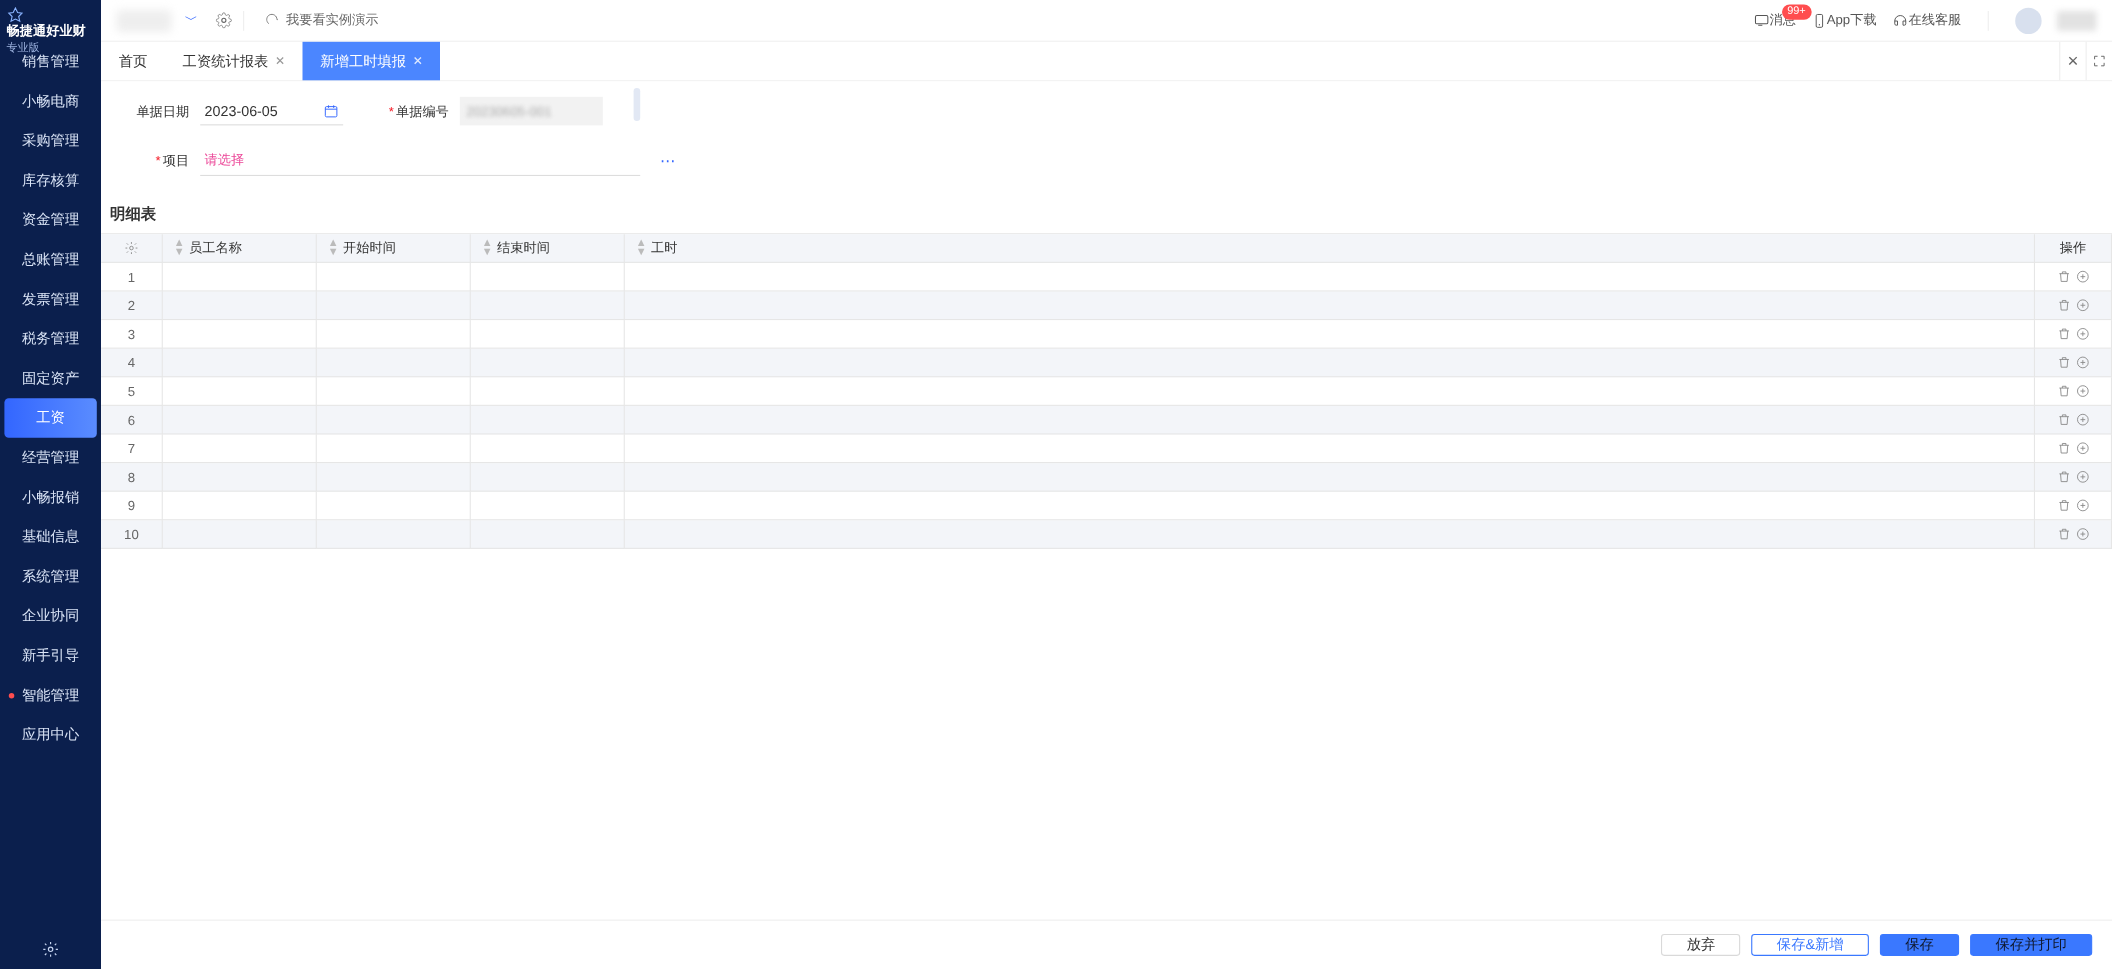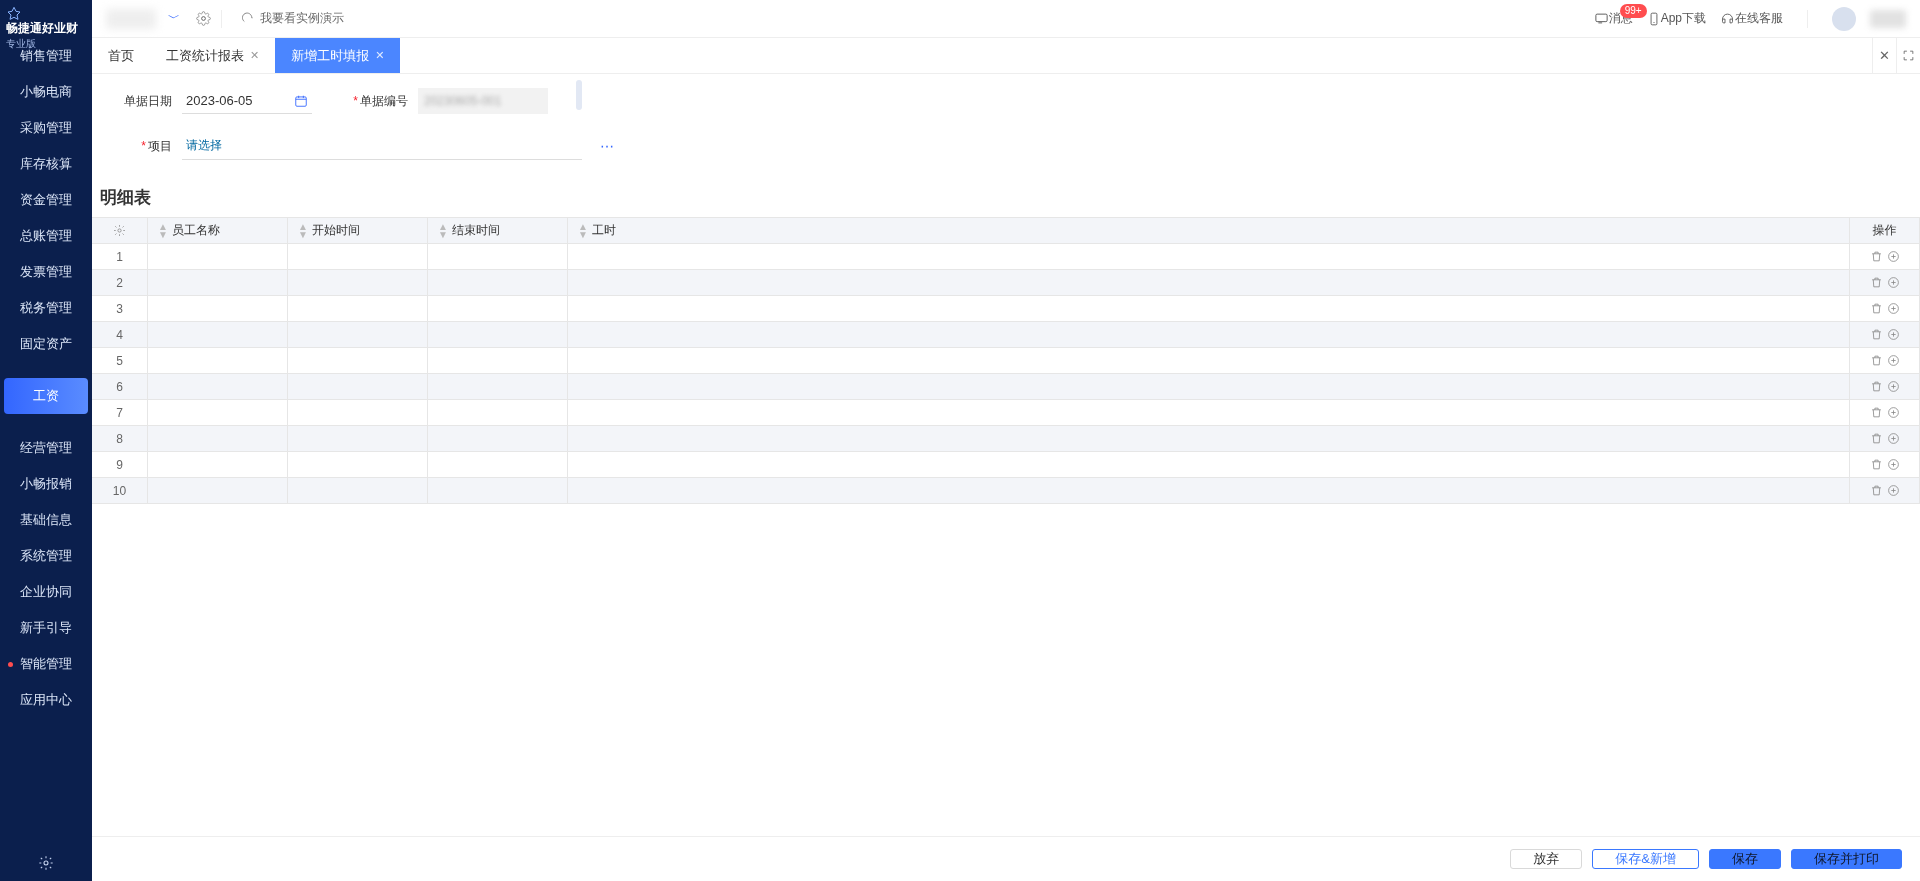--- a/index.html
+++ b/index.html
@@ -6,21 +6,21 @@
 body { background:#f5f5f5; overflow:hidden; width:1920px; height:881px; font-size:13px; color:#333; }
 
 
 .sidebar { position:fixed; left:0; top:0; width:92px; height:881px; background:#0b1f4d; color:#fff; display:flex; flex-direction:column; }
 .logo { height:38px; padding:6px 4px 0 6px; font-size:11px; color:#fff; line-height:1.2; }
 .logo .icon { display:inline-block; vertical-align:middle; }
 .logo .brand { display:inline-block; vertical-align:middle; font-weight:bold; font-size:12px;font-family:Liberation Mono, monospace; }
 .logo .edition { display:block; font-size:10px; margin-top:2px; color:#9db3e0; }
 .nav { flex:1; overflow:auto; }
 .nav-item { height:36px; line-height:36px; text-align:center; font-size:13px; color:#dbe5f7; cursor:pointer; position:relative; }
-.nav-item.active { background:linear-gradient(90deg,#3366ff,#5a8cff); color:#fff; border-radius:4px; margin:16px 4px; }
+.nav-item.active { background:linear-gradient(90deg,#3366ff,#5a8cff); color:#fff; border-radius:4px; margin:0 4px; }
 .nav-item .dot { position:absolute; left:8px; top:16px; width:5px; height:5px; border-radius:50%; background:#ff4d4f; }
 .sidebar-footer { height:36px; display:flex; align-items:center; justify-content:center; color:#c6d4f0; }
 
 
 .header { position:fixed; left:92px; top:0; right:0; height:38px; background:#fff; display:flex; align-items:center; padding:0 14px; border-bottom:1px solid #eee; }
 .company-sel { display:flex; align-items:center; gap:6px; }
 .company-sel .blur { filter:blur(4px); background:#eee; width:50px; height:20px; border-radius:3px; }
 .chev { color:#3366ff; font-size:12px; padding:0 6px; }
 .header .gear, .header .demo { margin-left:10px; color:#666; font-size:12px; display:flex; align-items:center; gap:4px; cursor:pointer; }
 .header .divider { width:1px; height:18px; background:#eee; margin:0 10px; }
@@ -43,24 +43,24 @@
 .content { position:fixed; left:92px; top:74px; right:0; bottom:0; background:#fff; display:flex; flex-direction:column; }
 .form-area { padding:14px 24px 8px; }
 .form-row { display:flex; align-items:center; gap:40px; margin-bottom:18px; }
 .field { display:flex; align-items:center; gap:10px; }
 .field label { font-size:12px; color:#333; min-width:56px; text-align:right; }
 .req { color:#f5222d; margin-right:2px; }
 .date-input { display:flex; align-items:center; border-bottom:1px solid #ddd; width:130px; height:26px; font-size:13px; color:#333; padding:0 4px; justify-content:space-between; }
 .date-input .cal { color:#3366ff; }
 .vno { width:130px; height:26px; background:#f2f2f2; color:#aaa; font-size:12px; display:flex; align-items:center; padding:0 6px; filter:blur(0px); }
 .vno span{ filter:blur(2px); }
-.proj-input { width:400px; height:28px; border-bottom:1px solid #ddd; color:#0369a1; font-size:12px; display:flex; align-items:center; padding:0 4px; }
+.proj-input { width:400px; height:28px; border-bottom:1px solid #ddd; color:#ec4899; font-size:12px; display:flex; align-items:center; padding:0 4px; }
 .proj-more { color:#3366ff; margin-left:8px; font-size:14px; cursor:pointer; }
 
-.section-title { padding:0 8px 8px; font-size:17px; color:#333; font-weight:bold; }
+.section-title { padding:0 8px 8px; font-size:14px; color:#333; font-weight:bold; }
 
 
 .table { border-top:1px solid #e6e6e6; }
 .thead, .trow { display:grid; grid-template-columns:56px 140px 140px 140px 1fr 70px; align-items:center; height:26px; }
 .thead { background:#f3f5f9; font-size:12px; color:#333; }
 .thead .cell, .trow .cell { border-right:1px solid #e6e6e6; border-bottom:1px solid #e6e6e6; height:100%; display:flex; align-items:center; padding:0 10px; gap:4px; }
 .thead .cell:first-child { justify-content:center; }
 .sort { color:#bbb; font-size:10px; line-height:8px; display:flex; flex-direction:column; }
 .trow { font-size:12px; color:#333; }
 .trow:nth-child(odd) { background:#fff; }

